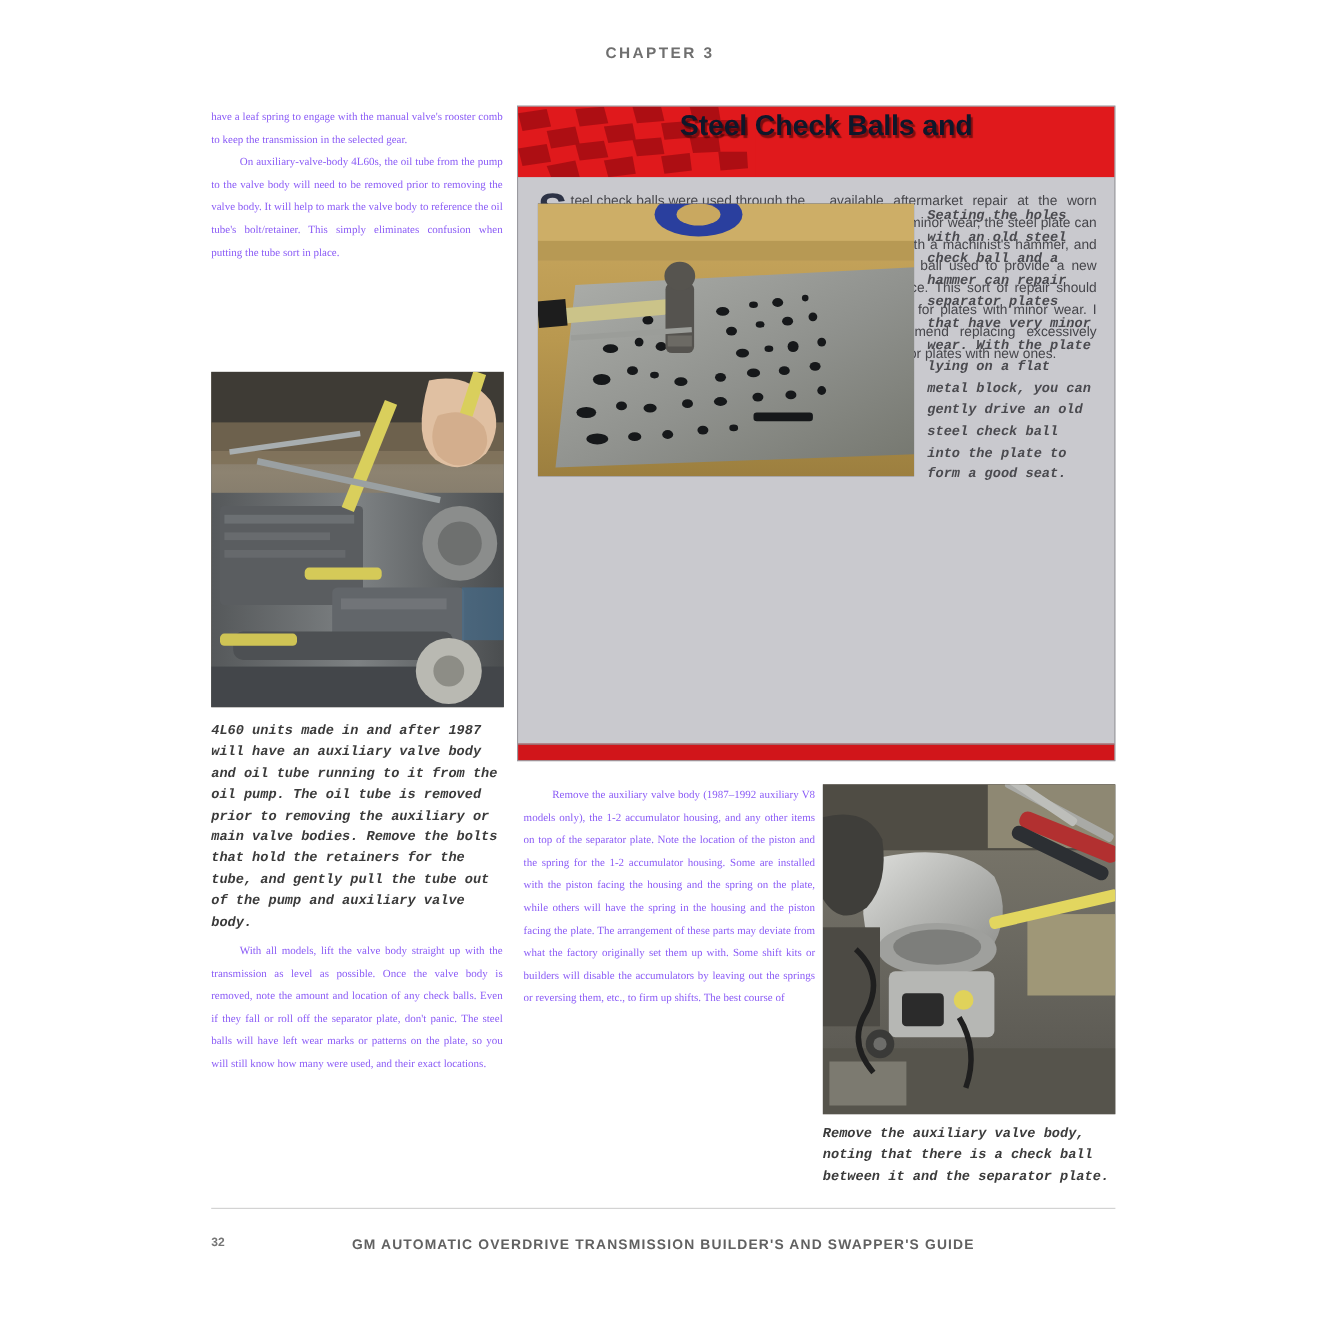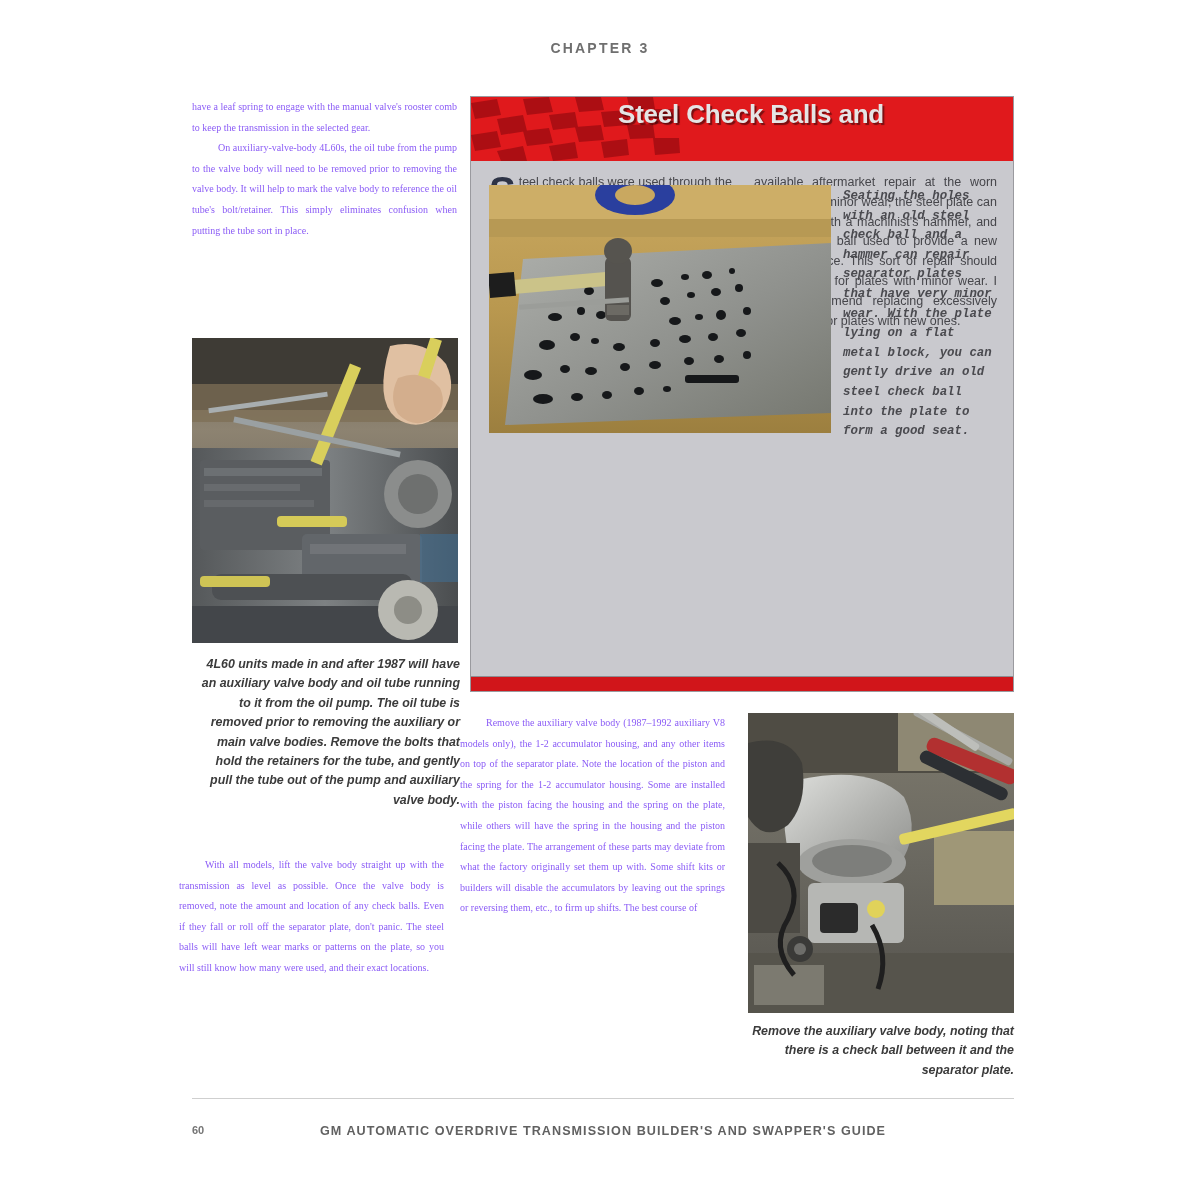--- a/index.html
+++ b/index.html
@@ -52,40 +52,39 @@
   .col p.indent {
     text-indent: 26px;
   }
 
   #col-left-top {
     left: 192px;
     top: 97px;
     width: 265px;
   }
   #col-left-bottom {
-    left: 179px;
+    left: 192px;
     top: 855px;
     width: 265px;
   }
   #col-mid-bottom {
-    left: 460px;
+    left: 476px;
     top: 713px;
     width: 265px;
   }
 
   
   .caption {
     position: absolute;
-    font-family: Liberation Sans, sans-serif;
+    font-family: Liberation Mono, monospace;
     font-style: italic;
     font-weight: bold;
     font-size: 12.4px;
     line-height: 19.4px;
     color: #3b3b3b;
-    text-align: right;
   }
   #caption-left {
     left: 192px;
     top: 655px;
     width: 268px;
   }
   #caption-right {
     left: 748px;
     top: 1022px;
     width: 266px;
@@ -144,21 +143,21 @@
   }
   #sidebar-title {
     position: absolute;
     left: 0; top: 2px;
     width: 100%;
     text-align: center;
     font-family: "Liberation Sans", sans-serif;
     font-weight: bold;
     font-size: 26px;
     line-height: 30px;
-    color: #e5e5e5;
+    color: #0f172a;
     letter-spacing: -0.2px;
     text-shadow: 2px 2px 1px rgba(0,0,0,0.45);
     padding-left: 18px;
     box-sizing: border-box;
   }
   #sidebar-title span { display: block; }
 
   #sidebar-body {
     position: absolute;
     left: 0;
@@ -473,16 +472,16 @@
       <path d="M30 150 q26 24 10 56 q-18 28 6 56" stroke="#1f1f1f" stroke-width="5" fill="none"></path>
       <path d="M124 212 q18 30 6 64" stroke="#1f1f1f" stroke-width="5" fill="none"></path>
       <circle cx="52" cy="236" r="13" fill="#3a3a38"></circle>
       <circle cx="52" cy="236" r="6" fill="#6d6d6a"></circle>
     </svg>
   </div>
 
   <div id="caption-right" class="caption">Remove the auxiliary valve body, noting that there is a check ball between it and the separator plate.</div>
 
   <div id="footer-rule"></div>
-  <div id="folio">60</div>
+  <div id="folio">32</div>
   <div id="footer-title">GM AUTOMATIC OVERDRIVE TRANSMISSION BUILDER'S AND SWAPPER'S GUIDE</div>
 
 </div>
 
 </body></html>

